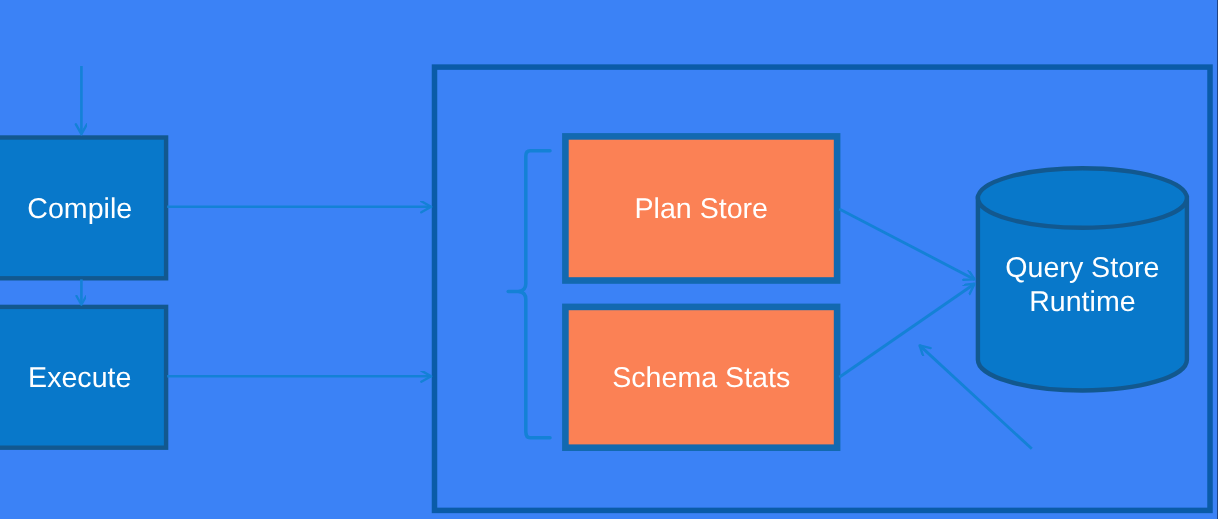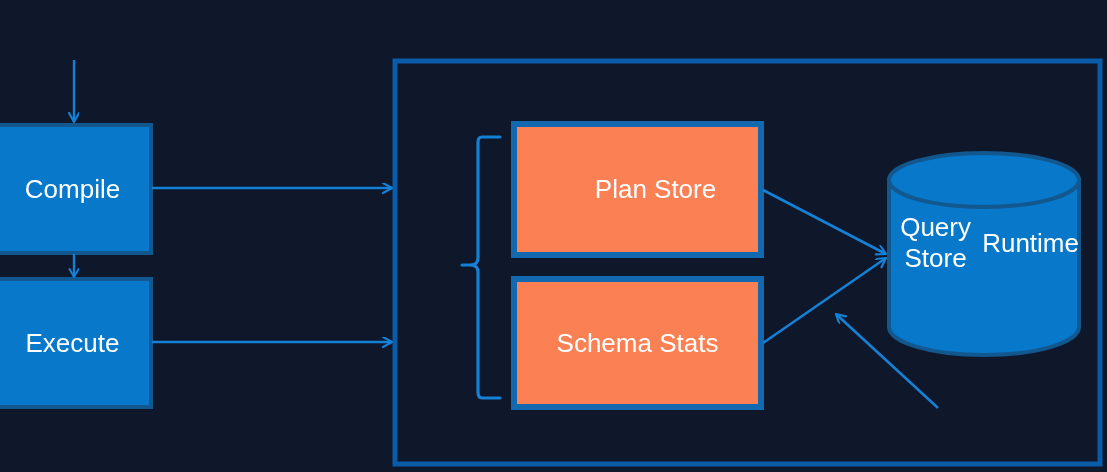--- a/index.html
+++ b/index.html
@@ -4,21 +4,21 @@
 <style>
   html, body {
     margin: 0;
     padding: 0;
     background: #000000;
   }
   #canvas {
     position: relative;
     width: 1107px;
     height: 472px;
-    background: #0f172a;
+    background: #3b82f6;
     overflow: hidden;
     font-family: "Liberation Sans", sans-serif;
     text-decoration: underline;
   }
   .svg-layer {
     position: absolute;
     left: 0;
     top: 0;
     width: 1107px;
     height: 472px;
@@ -89,22 +89,22 @@
 
     <line x1="763" y1="343" x2="886" y2="258" stroke="#1481d6" stroke-width="2.6" marker-end="url(#arrowHeadOpen)"></line>
 
     <line x1="938" y1="408" x2="836" y2="314" stroke="#1481d6" stroke-width="2.6" marker-end="url(#arrowHeadOpen)"></line>
   </svg>
 
   <div class="node-label" id="compile-label" style="left:-6px; top:125px; width:157px; height:128px;">Compile</div>
 
   <div class="node-label" id="execute-label" style="left:-6px; top:279px; width:157px; height:128px;">Execute</div>
 
-  <div class="node-label" id="planstore-label" style="left:532px; top:124px; width:247px; height:131px;text-align:right;">Plan Store</div>
+  <div class="node-label" id="planstore-label" style="left:514px; top:124px; width:247px; height:131px;text-align:right;">Plan Store</div>
 
   <div class="node-label" id="runtimestats-label" style="left:514px; top:279px; width:247px; height:128px;">Schema Stats</div>
 
-  <div class="node-label" id="cylinder-label" style="left:889px; top:168px; width:190px; height:150px; ">
+  <div class="node-label" id="cylinder-label" style="left:889px; top:184px; width:190px; height:150px; flex-direction:column;">
     <span>Query Store</span>
     <span>Runtime</span>
   </div>
 
 </div>
 
 </body></html>

